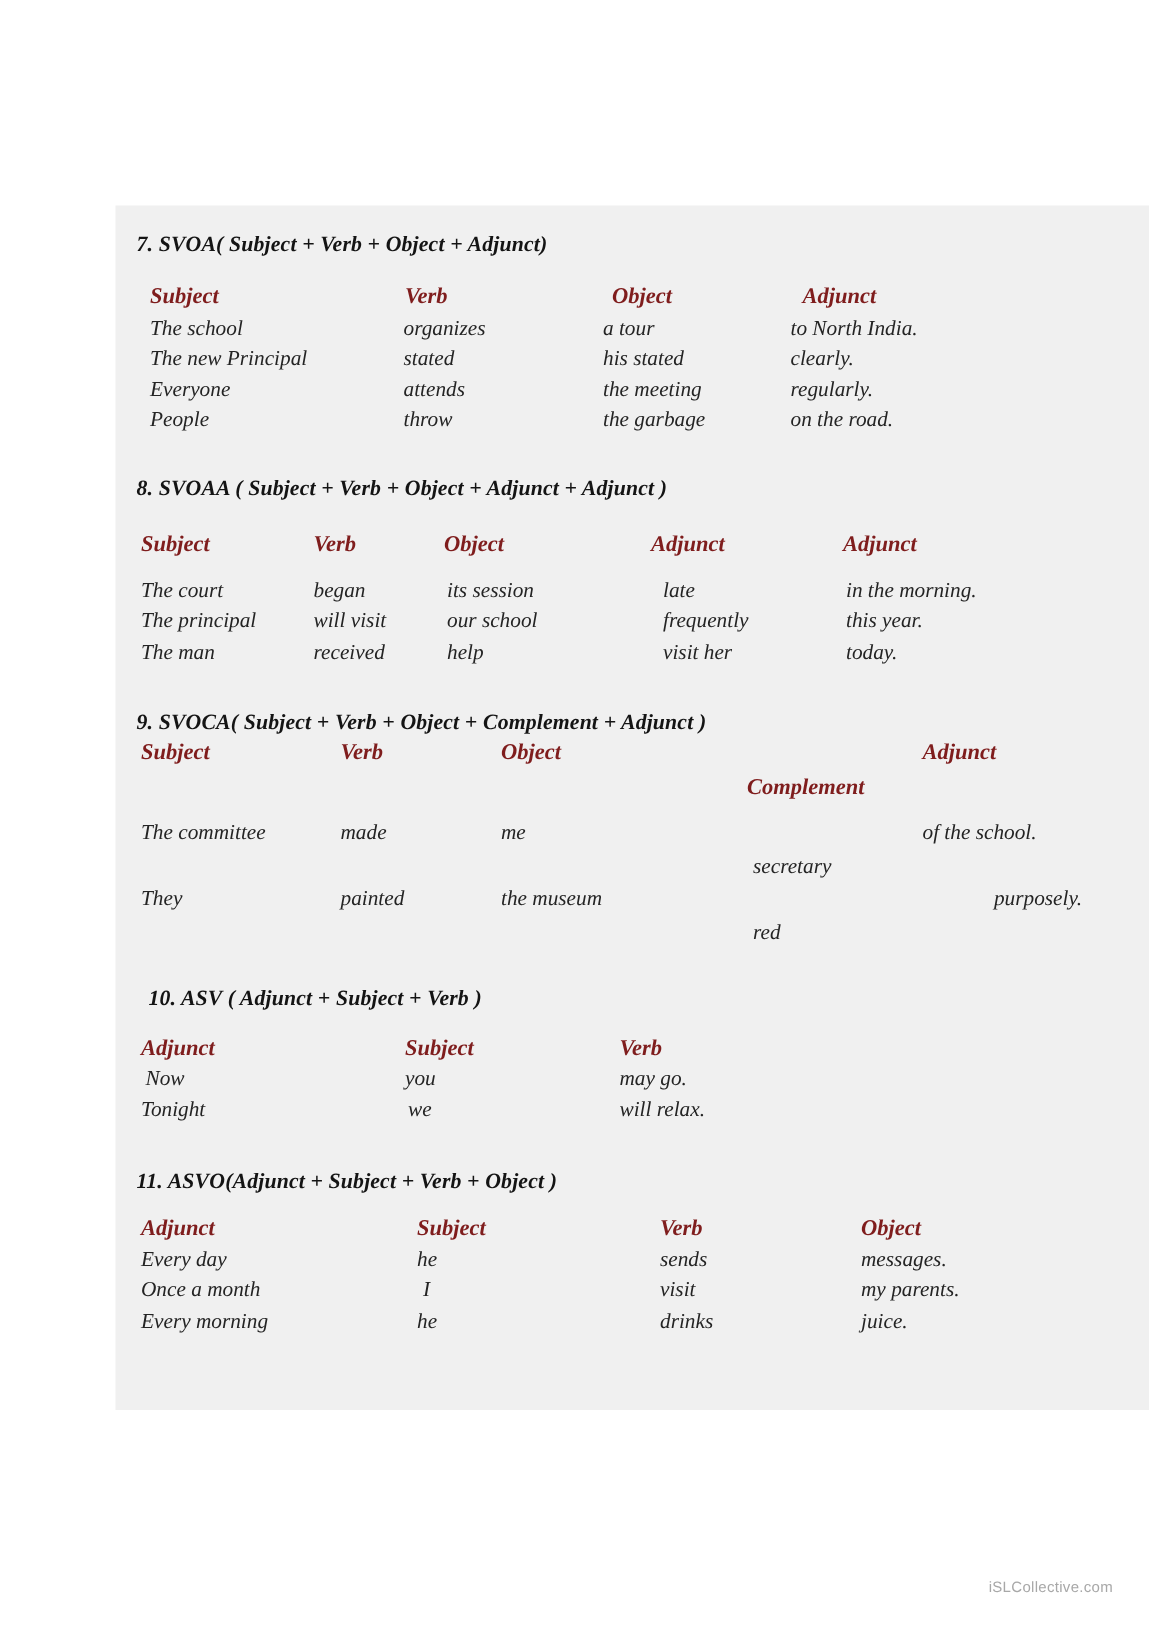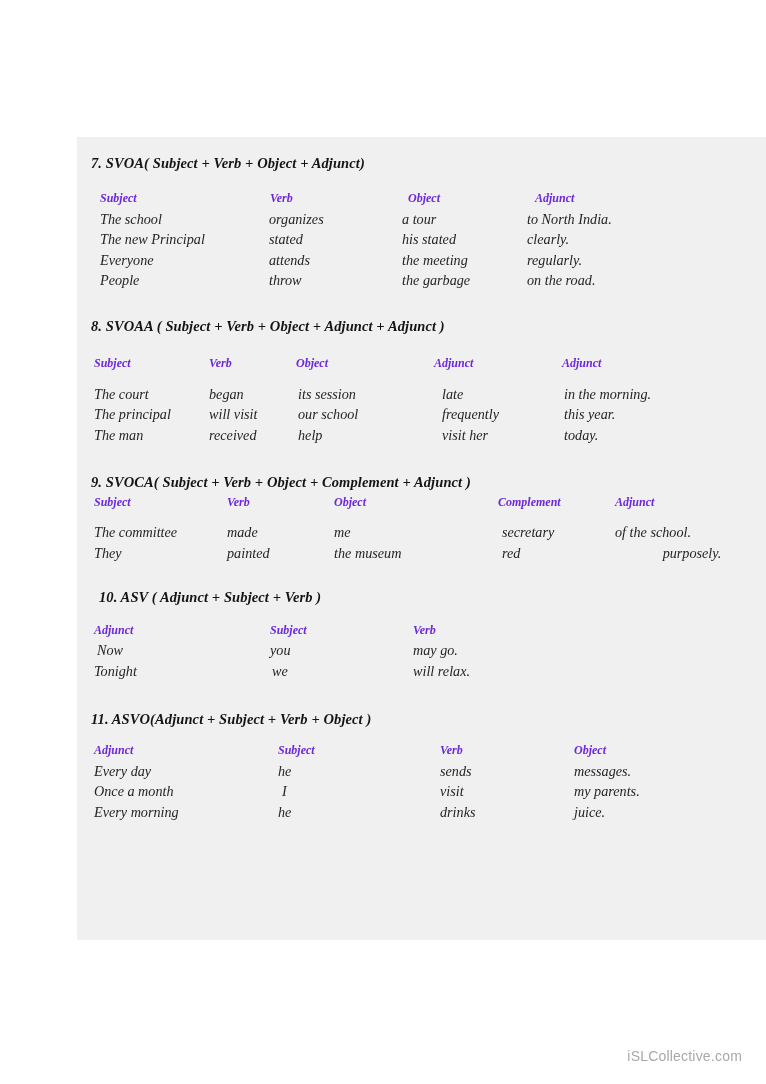--- a/index.html
+++ b/index.html
@@ -52,22 +52,22 @@
 
   
   .pattern-table {
     display: grid;
     font-size: 14.2px;
     line-height: 20.5px;
     color: #242424;
   }
   .pattern-table .hdr {
     font-weight: bold;
-    color: #6d28d9;
-    font-size: 12px;
+    color: #7f1d1d;
+    font-size: 15px;
   }
   .cell {
     white-space: nowrap;
     overflow: visible;
   }
 
   
 
   
   .sec7 { margin-top: 0; }
@@ -96,21 +96,21 @@
   .sec8 .c-obj { padding-left: 4px; }
   .sec8 .hdr.c-obj { padding-left: 2px; }
 
   
   .sec9 { margin-top: 29px; }
   .sec9 .pattern-table {
     grid-template-columns: 133px 107px 150px 127px auto;
     margin-left: 3px;
   }
   .sec9 .hdr.c-comp { padding-left: 14px; }
-  .sec9 .c-comp { padding-left: 18px; }
+  .sec9 .c-comp { padding-left: 18px; margin-top: 23px; }
   .sec9 .c-adj { padding-left: 4px; }
 
   
   .sec10 { margin-top: 26px; }
   .sec10 .pattern-table {
     grid-template-columns: 174px 145px auto;
     margin-left: 3px;
     margin-top: 13px;
   }
   .sec10 .c-sub { padding-left: 2px; }
@@ -123,21 +123,21 @@
     margin-top: 12px;
   }
 
   .spacer-row { height: 10px; grid-column: 1 / -1; }
 
   .watermark {
     position: absolute;
     right: 24px;
     bottom: 20px;
     font-family: "Liberation Sans", "DejaVu Sans", sans-serif;
-    font-size: 14px;
+    font-size: 10px;
     color: #a8a8a8;
     letter-spacing: 0.2px;
     white-space: nowrap;
   }
 </style>
 </head>
 <body>
 
 <div class="page">
 

